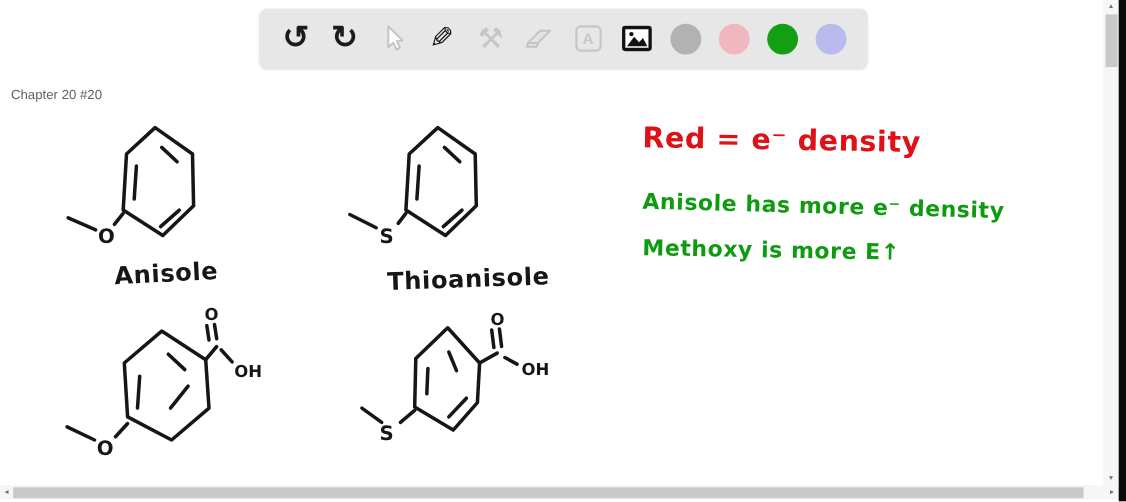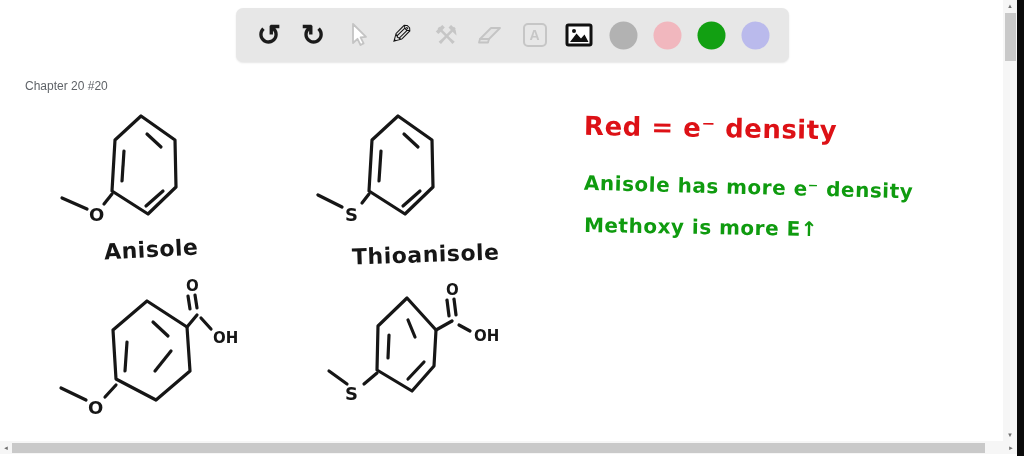--- a/index.html
+++ b/index.html
@@ -15,21 +15,21 @@
   .tool { width:34px; height:34px; display:flex; align-items:center; justify-content:center;
           cursor:pointer; }
   .glyph-strong { font-size:29px; font-weight:700; color:#1b1b1b; line-height:1; }
   .glyph-dim    { font-size:26px; color:#c6c6c6; line-height:1; }
   .pencil { font-size:27px; color:#111; transform:scaleX(-1); line-height:1; }
   .textbox { width:24px; height:24px; border:2px solid #c6c6c6; border-radius:5px;
              display:flex; align-items:center; justify-content:center; }
   .textbox span { font-size:14px; font-weight:700; color:#c6c6c6; }
 
   
-  .page-note { position:absolute; left:10px; top:79px; font-size:12px; color:#5f6368;margin-left:15px; }
+  .page-note { position:absolute; left:10px; top:79px; font-size:12px; color:#5f6368; }
   .hand { position:absolute; font-family:"DejaVu Sans","Liberation Sans",sans-serif;
           font-weight:700; white-space:nowrap; letter-spacing:.5px; }
   .lbl-anisole     { left:104px; top:237px; font-size:22px; color:#161616; transform:rotate(-3deg); }
   .lbl-thioanisole { left:352px; top:242px; font-size:22px; color:#161616; transform:rotate(-2deg); }
   .ann-red    { left:584px; top:113px; font-size:26px; transform:rotate(1deg); }
   .ann-green1 { left:584px; top:175px; font-size:20px; transform:rotate(1.5deg); }
   .ann-green2 { left:584px; top:215px; font-size:20px; transform:rotate(1deg); }
 
   
   #sketch { position:absolute; left:0; top:0; width:1024px; height:456px; pointer-events:none; }

